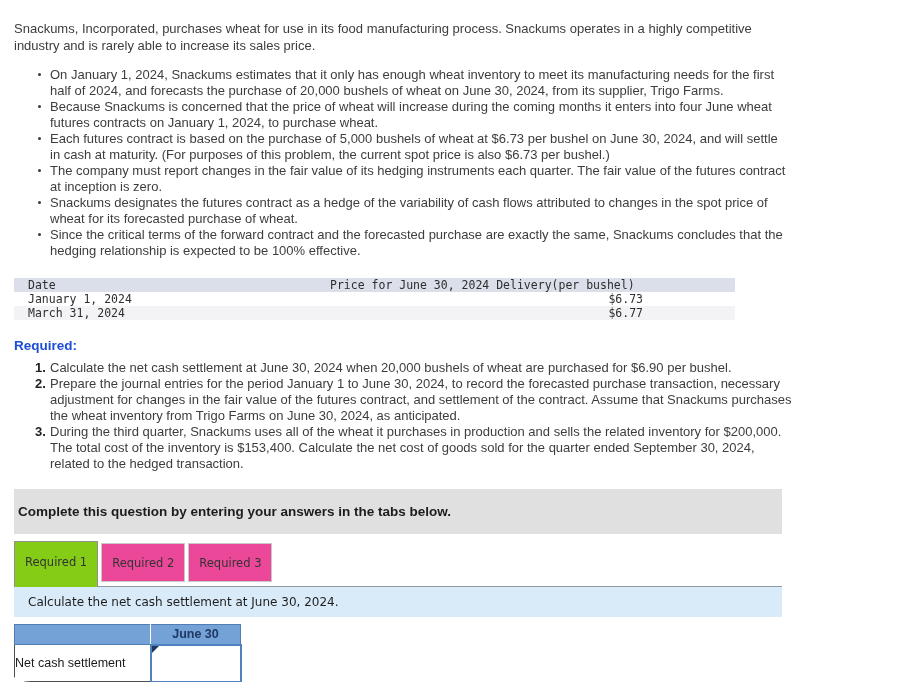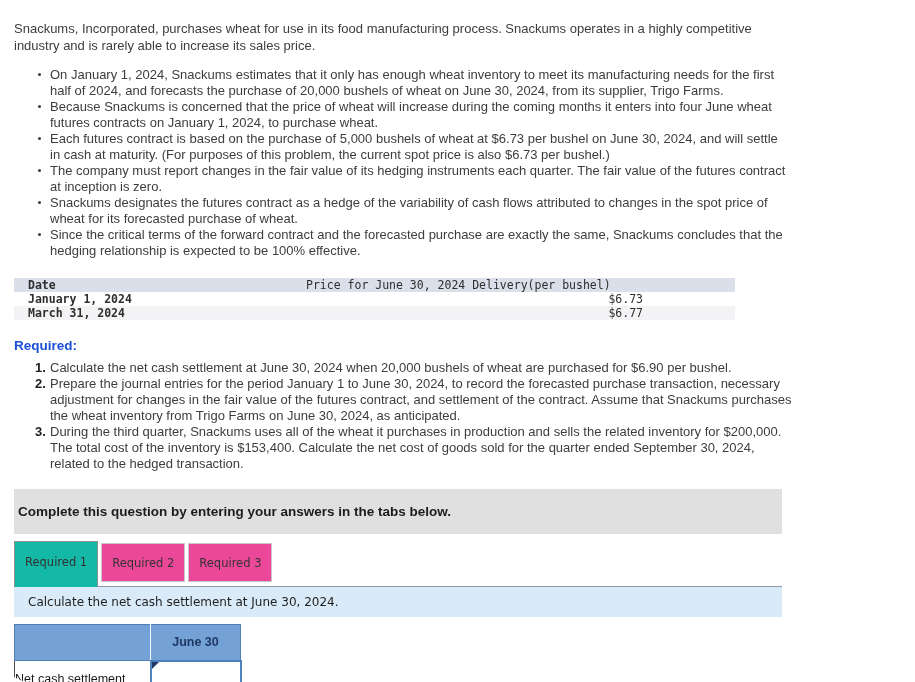--- a/index.html
+++ b/index.html
@@ -59,21 +59,21 @@
     table-layout: fixed;
   }
   table.price-table td, table.price-table th {
     padding: 0;
     height: 14px;
     line-height: 14px;
     font-weight: normal;
     text-align: left;
     overflow: hidden;
   }
-  table.price-table .col-date { width: 292px; padding-left: 14px; font-weight: bold; }
+  table.price-table .col-date { width: 316px; padding-left: 14px; }
   table.price-table tr.hdr { background: #dbdfe9; }
   table.price-table tr.alt { background: #f3f3f5; }
   table.price-table td.price-val { text-align: right; padding-right: 92px; }
 
   
   .required-label {
     margin-top: 18px;
     font-size: 13.5px;
     font-weight: bold;
     color: #1d4ed8;
@@ -131,21 +131,21 @@
     background: #ec4899;
     border: 1px solid #c8c8c8;
     padding: 12px 10px 11px 10px;
     margin-right: 3px;
     margin-top: 2px;
     min-width: 83px;
     text-align: center;
     cursor: pointer;
   }
   .tab.active {
-    background: #14b8a6;
+    background: #84cc16;
     border: 1px solid #8f8f8f;
     border-bottom: none;
     margin-top: 0;
     padding: 13px 10px 18px 10px;
     margin-bottom: -1px;
     position: relative;
     z-index: 3;
   }
 
   
@@ -171,21 +171,21 @@
   table.answer-table td { padding: 0; }
   .ans-h1 {
     width: 136px;
     height: 20px;
     background: #74a1d6;
     border: 1px solid #4f7db4;
     border-right: 1px solid #ffffff;
   }
   .ans-h2 {
     width: 90px;
-    height: 36px;
+    height: 20px;
     background: #74a1d6;
     border: 1px solid #4f7db4;
     border-left: none;
     color: #1f3864;
     font-weight: bold;
     text-align: center;
   }
   .ans-c1 {
     border: 1px solid #4d4d4d;
     background: #ffffff;

